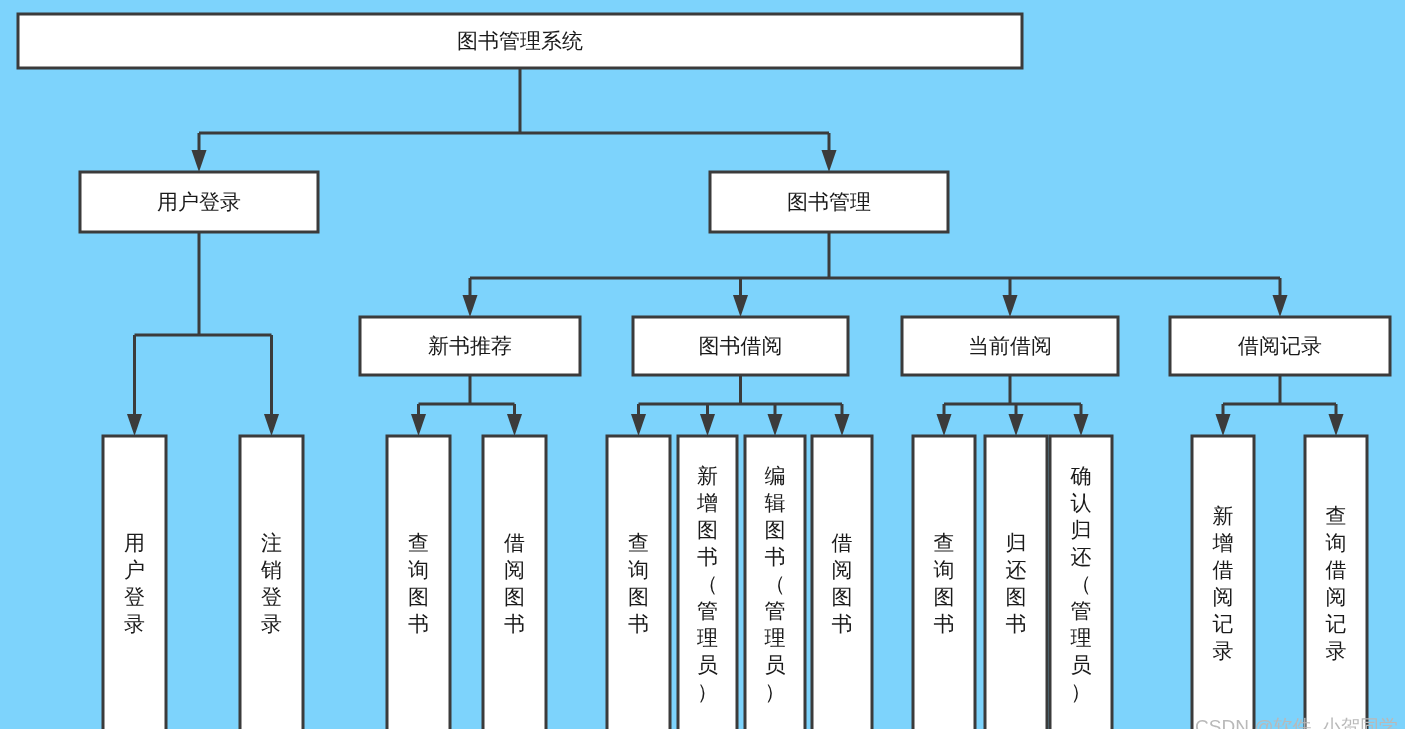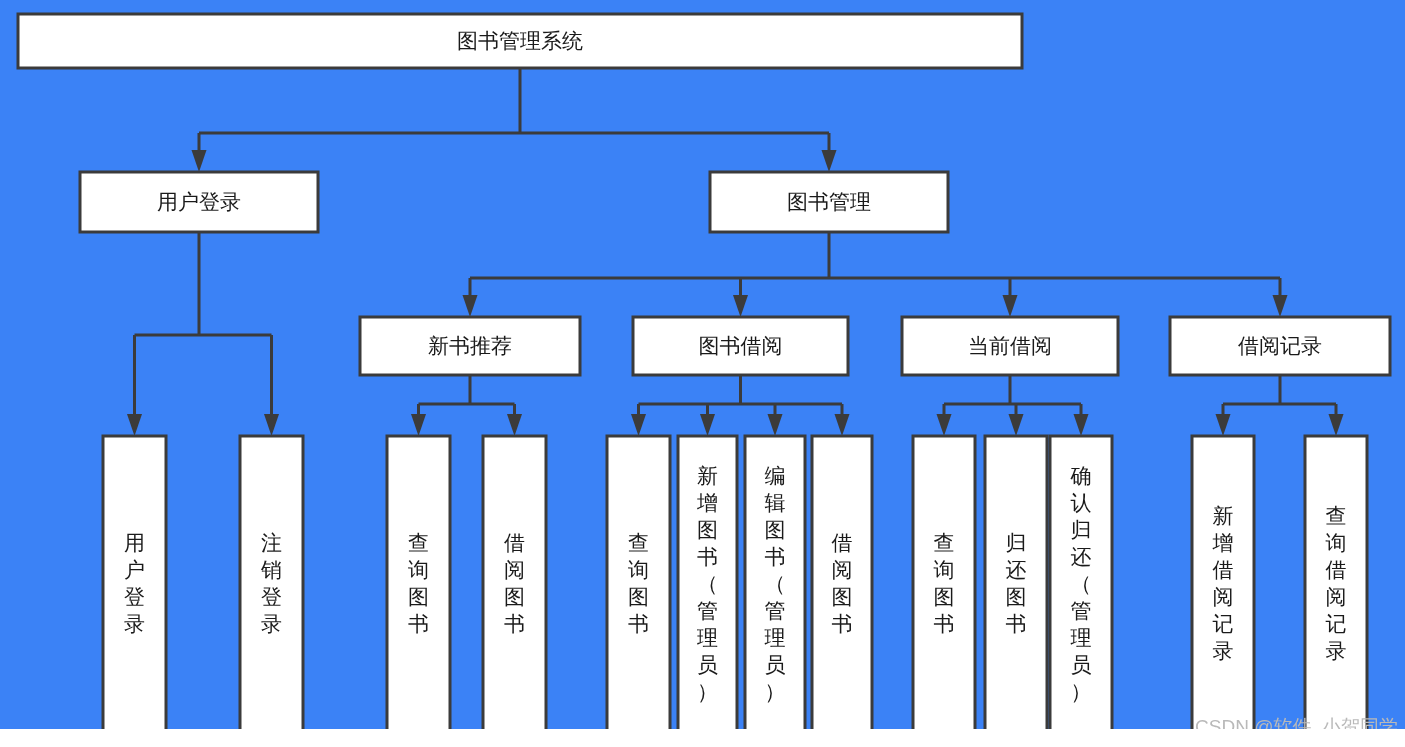--- a/index.html
+++ b/index.html
@@ -8,21 +8,21 @@
     padding: 0;
     background: #ffffff;
   }
   body {
     font-family: "Liberation Sans", "DejaVu Sans", sans-serif;
   }
   #diagram-root {
     position: relative;
     width: 1405px;
     height: 729px;
-    background: #3b82f6;
+    background: #7dd3fc;
     overflow: hidden;
     text-decoration: underline;
   }
   svg.diagram-canvas {
     position: absolute;
     left: 0;
     top: 0;
     width: 1405px;
     height: 747px;
     display: block;

